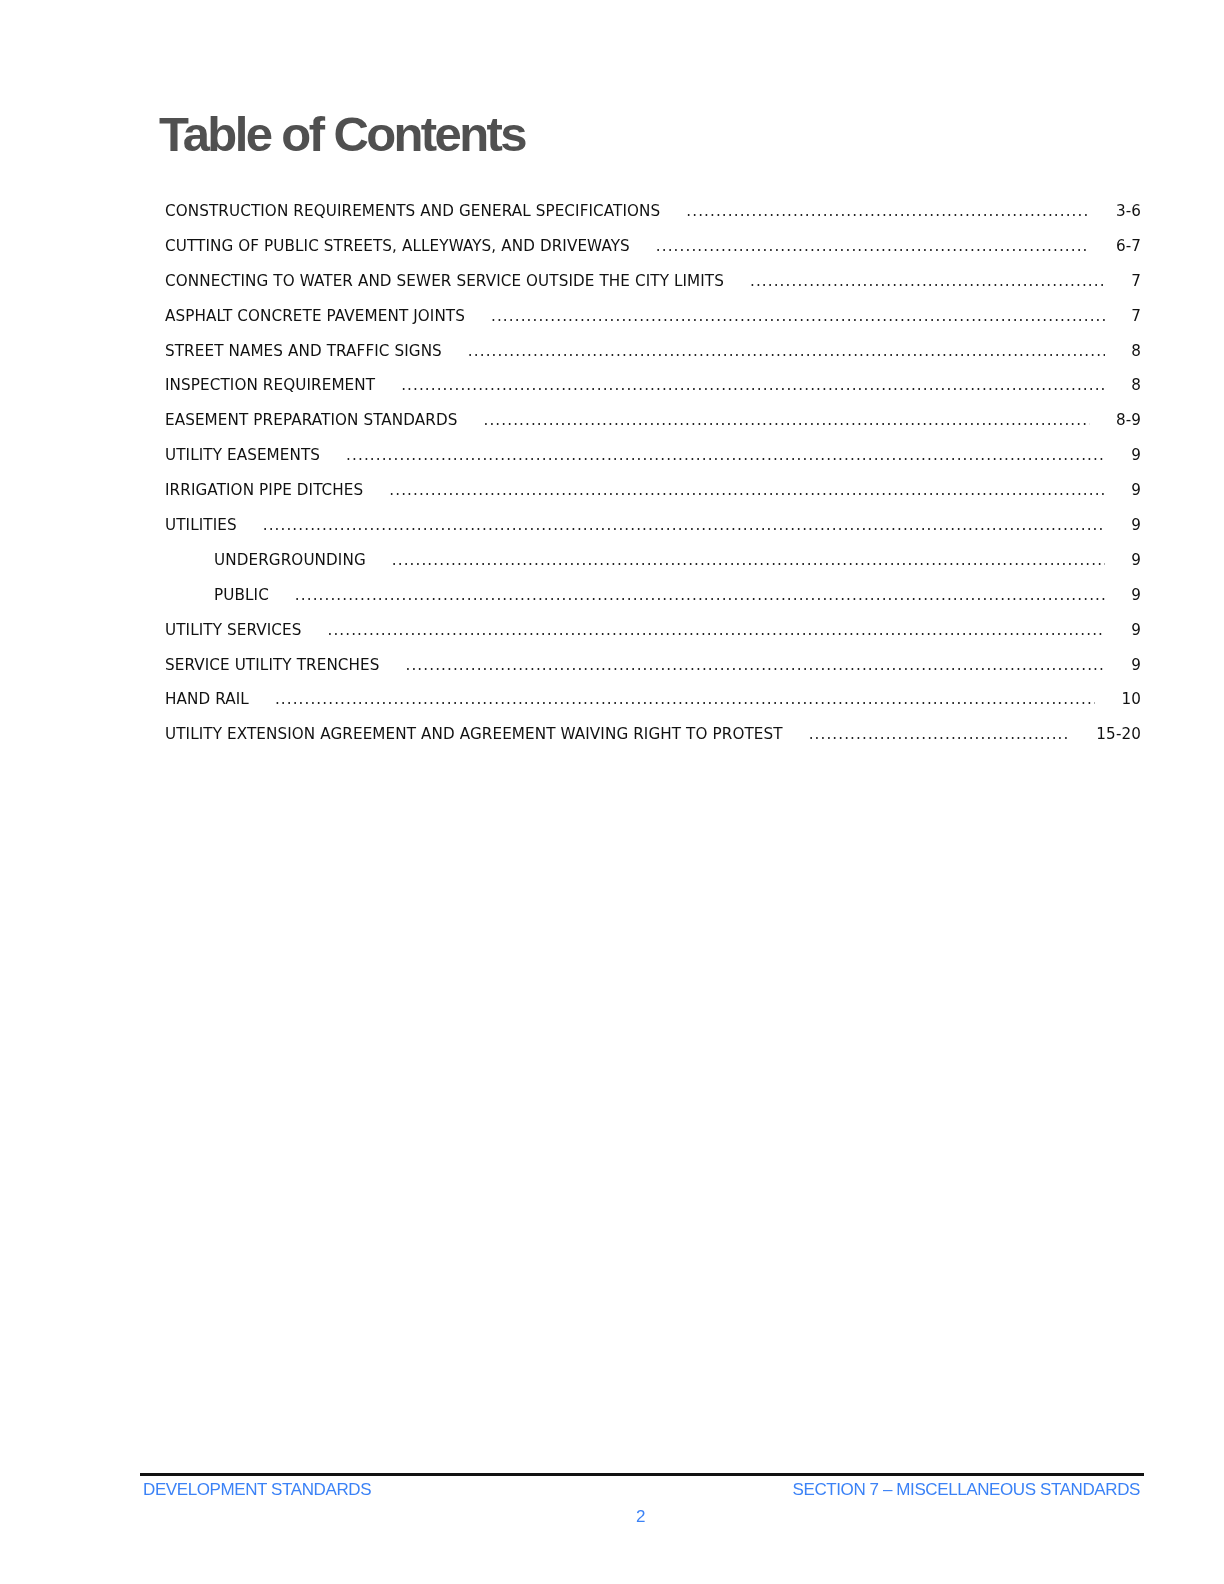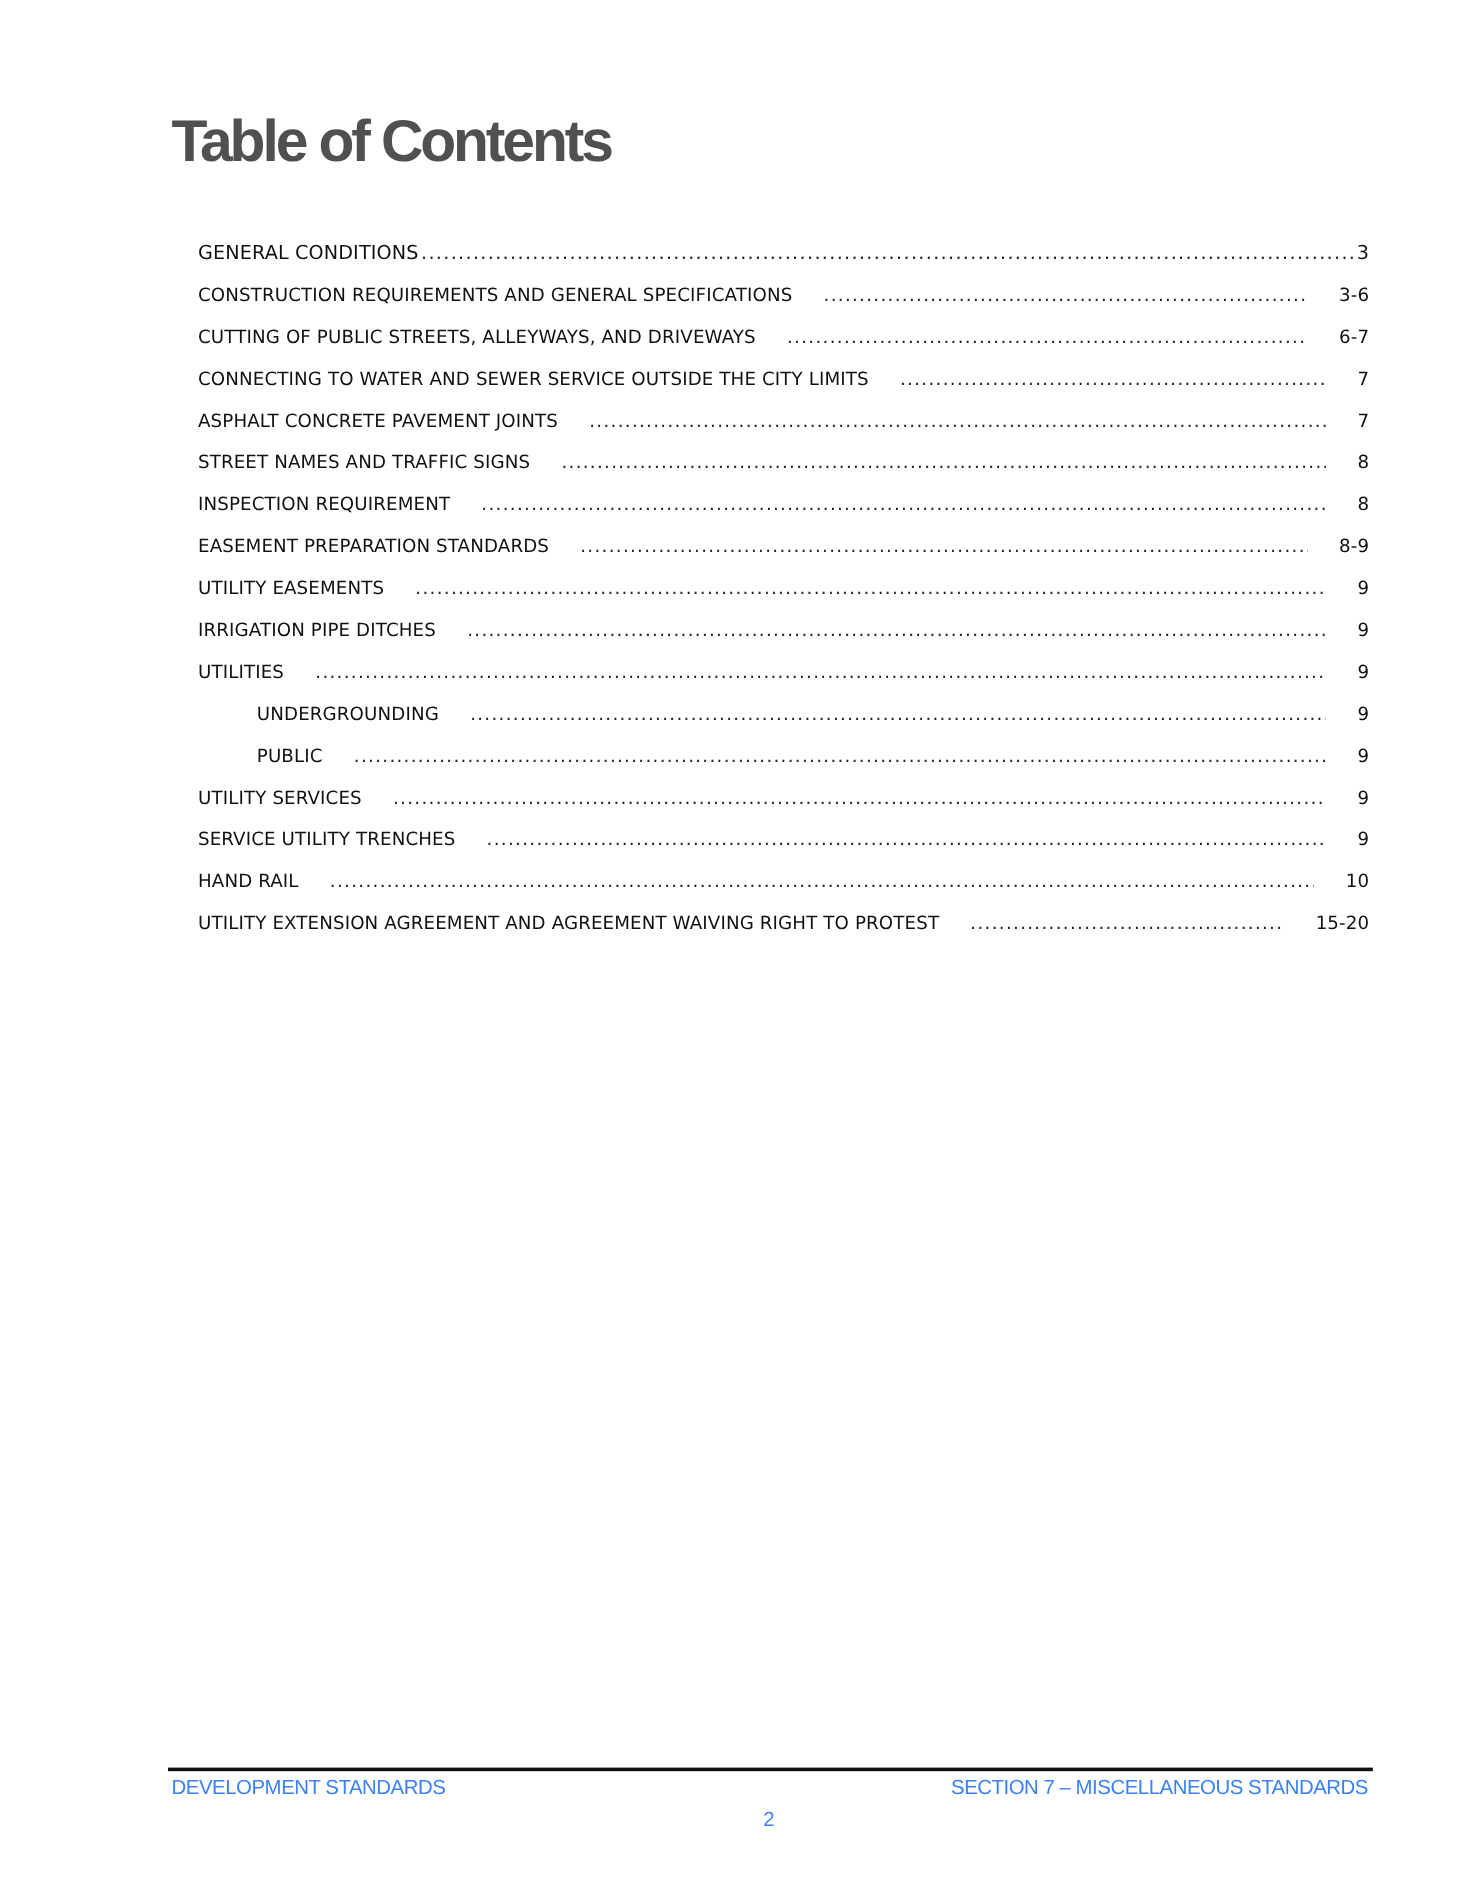--- a/index.html
+++ b/index.html
@@ -1,21 +1,21 @@
 <!DOCTYPE html>
 <html><head>
   <meta charset="utf-8">
   <style>
     html, body { margin: 0; padding: 0; background: #ffffff; }
     body { width: 1224px; height: 1584px; position: relative; overflow: hidden; }
     .title {
       position: absolute; left: 143px; top: 88px;
       font-family: "Liberation Sans", sans-serif;
       font-weight: bold; font-size: 49px; letter-spacing: -2.6px;
-      color: #505050; margin: 0; line-height: 60px;
+      color: #505050; margin: 16px; line-height: 60px;
     }
     .toc {
       position: absolute; left: 165px; top: 198px; width: 976px;
       font-family: "DejaVu Sans", sans-serif; color: #111;
     }
     .toc-row {
       display: flex; align-items: baseline; height: 34.9px; line-height: 26px;
       font-size: 16px; letter-spacing: 0.1px;
     }
     .toc-row.small { font-size: 15.2px; gap: 24px; }
@@ -39,25 +39,20 @@
     .footer-left { left: 143px; top: 1480px; }
     .footer-right { right: 84px; top: 1480px; }
     .footer-page { left: 636px; top: 1507px; }
   </style>
 </head>
 <body>
 
 <h1 class="title">Table of Contents</h1>
 
 <div class="toc">
-  <div class="toc-row">
-      <span class="toc-label">GENERAL CONDITIONS</span>
-      <span class="toc-dots"></span>
-      <span class="toc-page">3</span>
-    </div>
   <div class="toc-row small">
       <span class="toc-label">CONSTRUCTION REQUIREMENTS AND GENERAL SPECIFICATIONS</span>
       <span class="toc-dots"></span>
       <span class="toc-page">3-6</span>
     </div>
   <div class="toc-row small">
       <span class="toc-label">CUTTING OF PUBLIC STREETS, ALLEYWAYS, AND DRIVEWAYS</span>
       <span class="toc-dots"></span>
       <span class="toc-page">6-7</span>
     </div>

